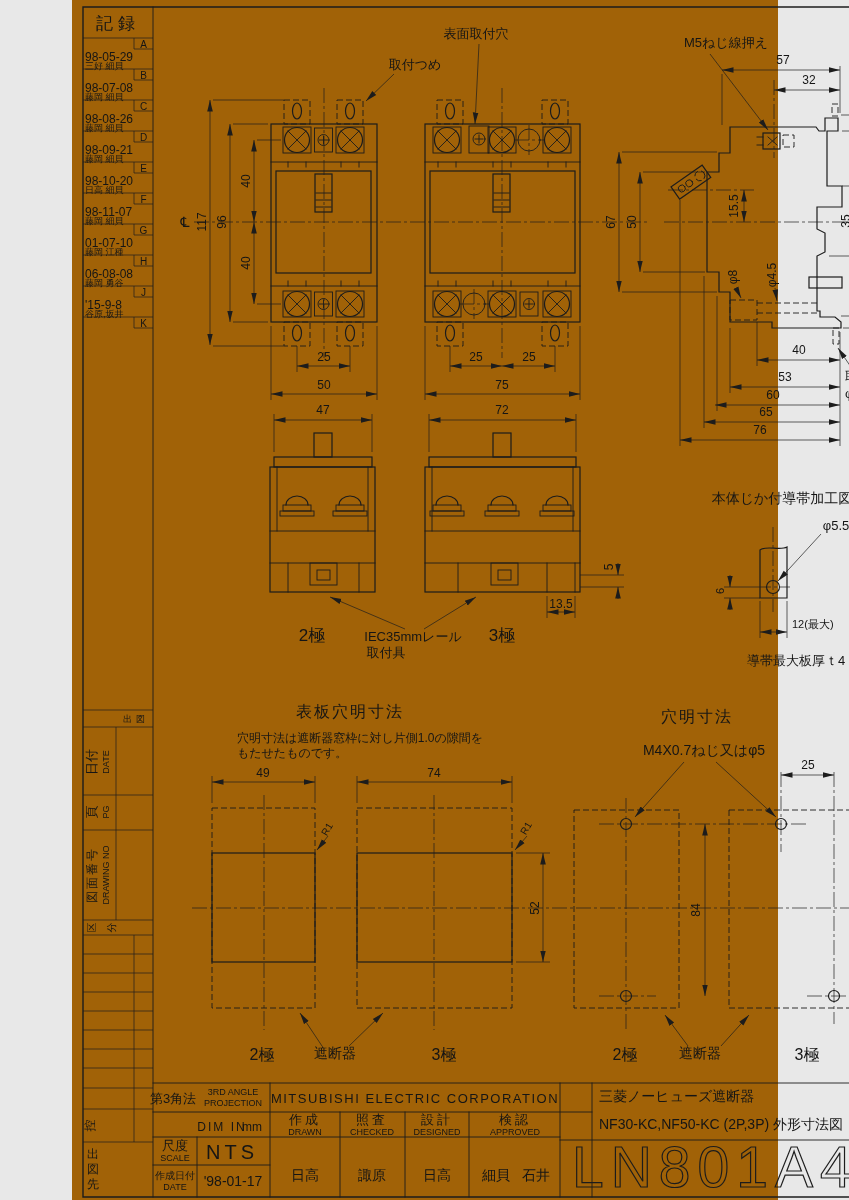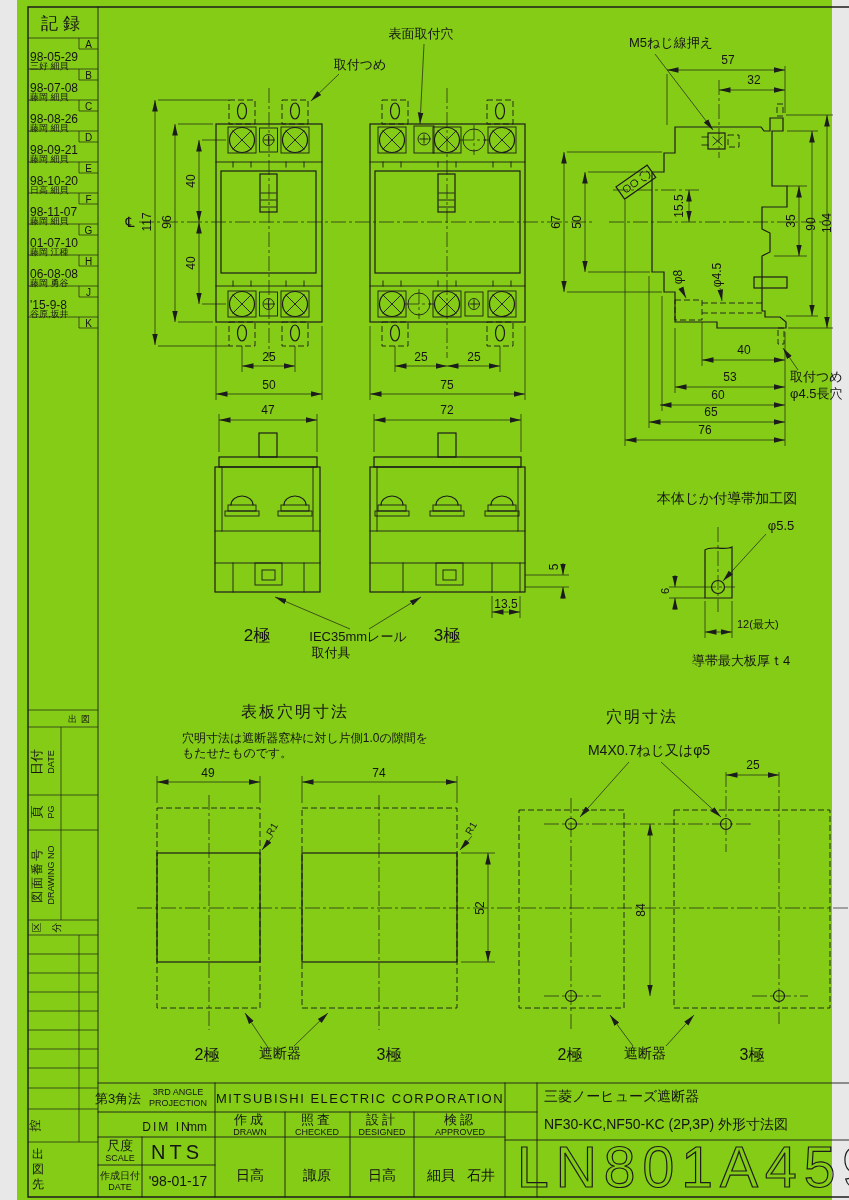--- a/index.html
+++ b/index.html
@@ -1,16 +1,16 @@
 <!DOCTYPE html>
 <html><head>
 <meta charset="utf-8">
 <style>
   html,body{margin:0;padding:0;background:#e8e8e8;}
-  .sheet{position:relative;width:815px;height:1200px;background:#84cc16;margin:0 auto;
+  .sheet{position:relative;width:706px;height:1200px;background:#a16207;margin:0 auto;
          font-family:"Liberation Sans","DejaVu Sans",sans-serif;}
   svg text{font-family:"Liberation Sans","DejaVu Sans",sans-serif;fill:#151515;}
   .tm{text-anchor:middle}
   .ts{text-anchor:start}
   .t9{font-size:9px}.t10{font-size:10px}.t11{font-size:11px}.t12{font-size:12px}
   .t13{font-size:13px}.t14{font-size:14px}.t16{font-size:16px}.t17{font-size:17px}
   .t20{font-size:20px}
   .ln{fill:none;stroke:#1c1c1c;stroke-width:1.2;stroke-linecap:square}
   .ln2{fill:none;stroke:#1c1c1c;stroke-width:0.9;stroke-linecap:square}
   .lt{fill:none;stroke:#1c1c1c;stroke-width:0.7}

